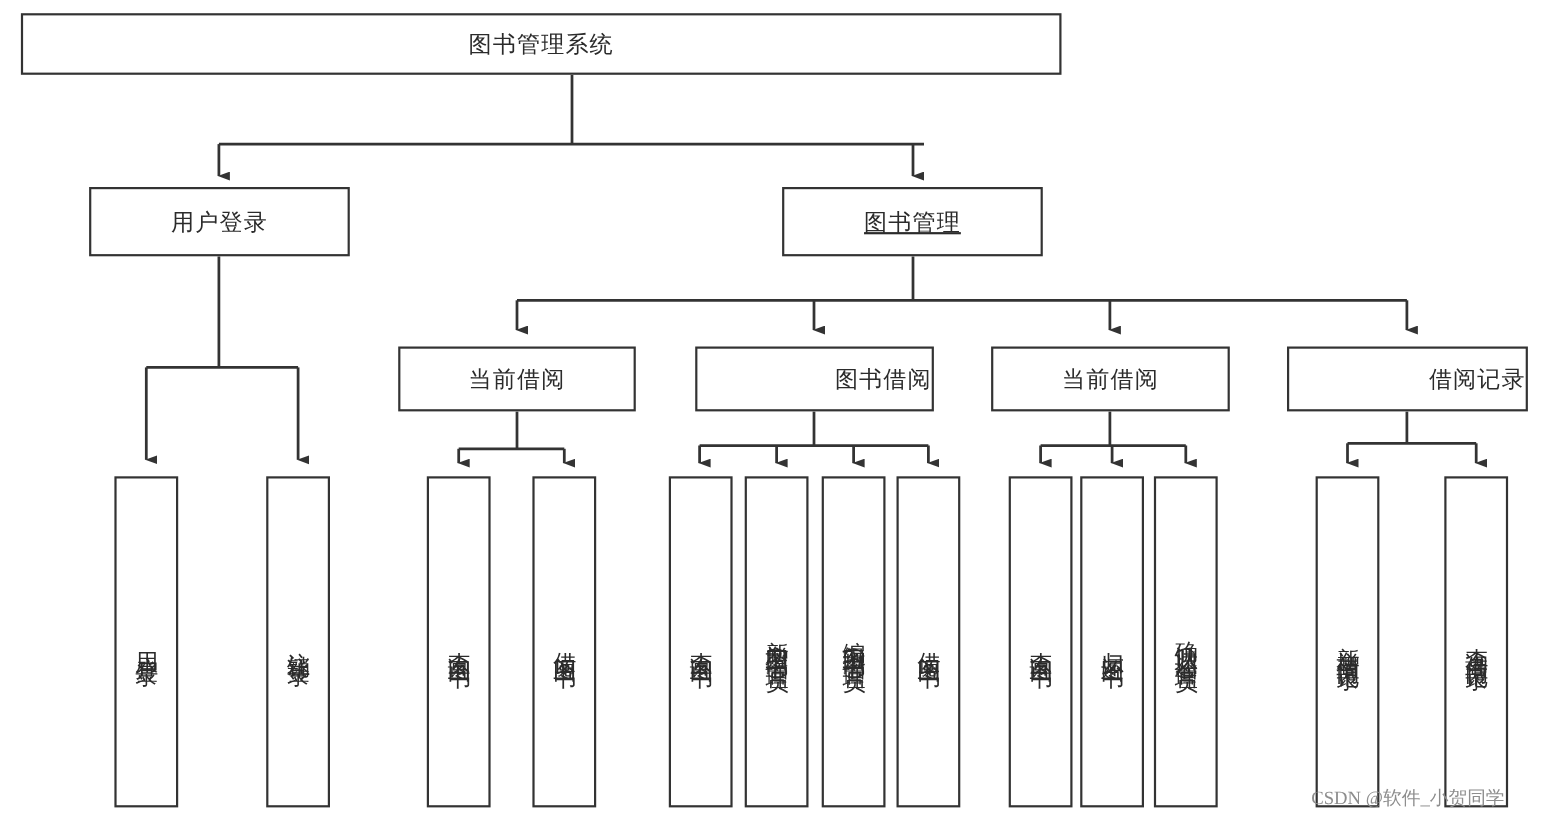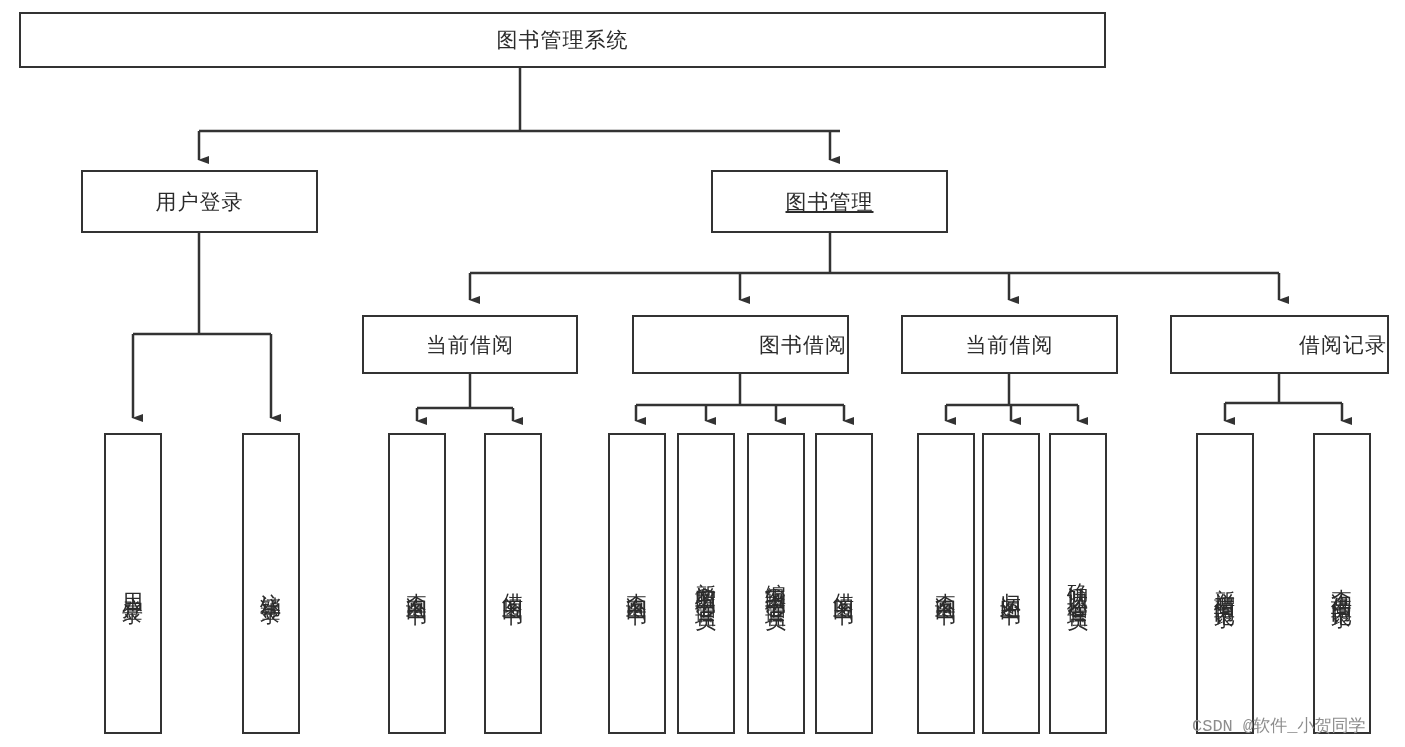--- a/index.html
+++ b/index.html
@@ -35,21 +35,21 @@
     writing-mode:vertical-rl;
     text-orientation:upright;
     display:block;
   }
   #watermark{
     position:absolute;
     left:1192px;top:714px;
     font-size:17px;
     color:#8d8d8d;
     white-space:nowrap;
-    font-family:Liberation Mono, monospace;
+    font-family:Liberation Serif, serif;
   }
 </style>
 </head>
 <body>
 
 <div id="canvas">
 
   <svg id="edges" viewBox="0 0 1405 747">
     <defs>
       <marker id="arrow" markerWidth="10" markerHeight="12" refX="4" refY="10" orient="auto" markerUnits="userSpaceOnUse">
@@ -93,21 +93,21 @@
       <path d="M1011,405 L1011,421" marker-end="url(#arrow)"></path>
       <path d="M1078,405 L1078,421" marker-end="url(#arrow)"></path>
 
       <path d="M1279,374 L1279,403"></path>
       <path d="M1225,403 L1342,403"></path>
       <path d="M1225,403 L1225,421" marker-end="url(#arrow)"></path>
       <path d="M1342,403 L1342,421" marker-end="url(#arrow)"></path>
     </g>
   </svg>
 
-  <div class="node h" style="left:19px;top:12px;width:1087px;height:56px;">
+  <div class="node h" style="left:19px;top:12px;width:946px;height:56px;">
     <span>图书管理系统</span>
   </div>
 
   <div class="node h" style="left:81px;top:170px;width:237px;height:63px;">
     <span>用户登录</span>
   </div>
   <div class="node h" style="left:711px;top:170px;width:237px;height:63px;text-decoration:underline;">
     <span>图书管理</span>
   </div>
 

